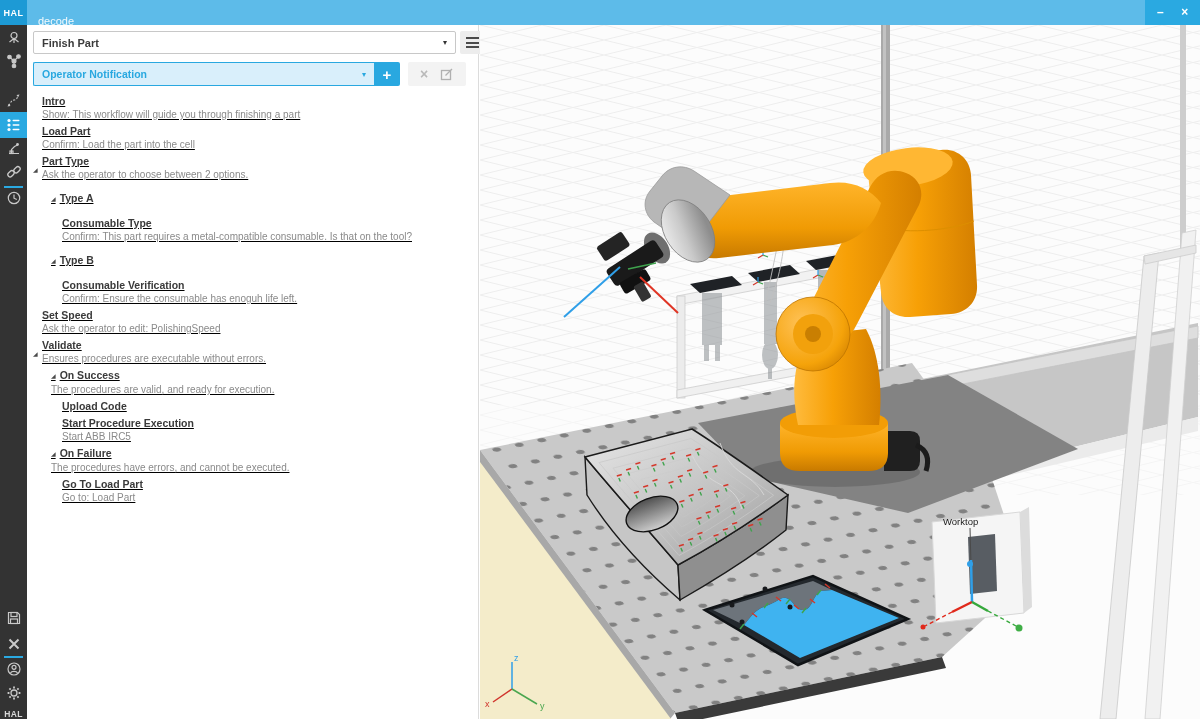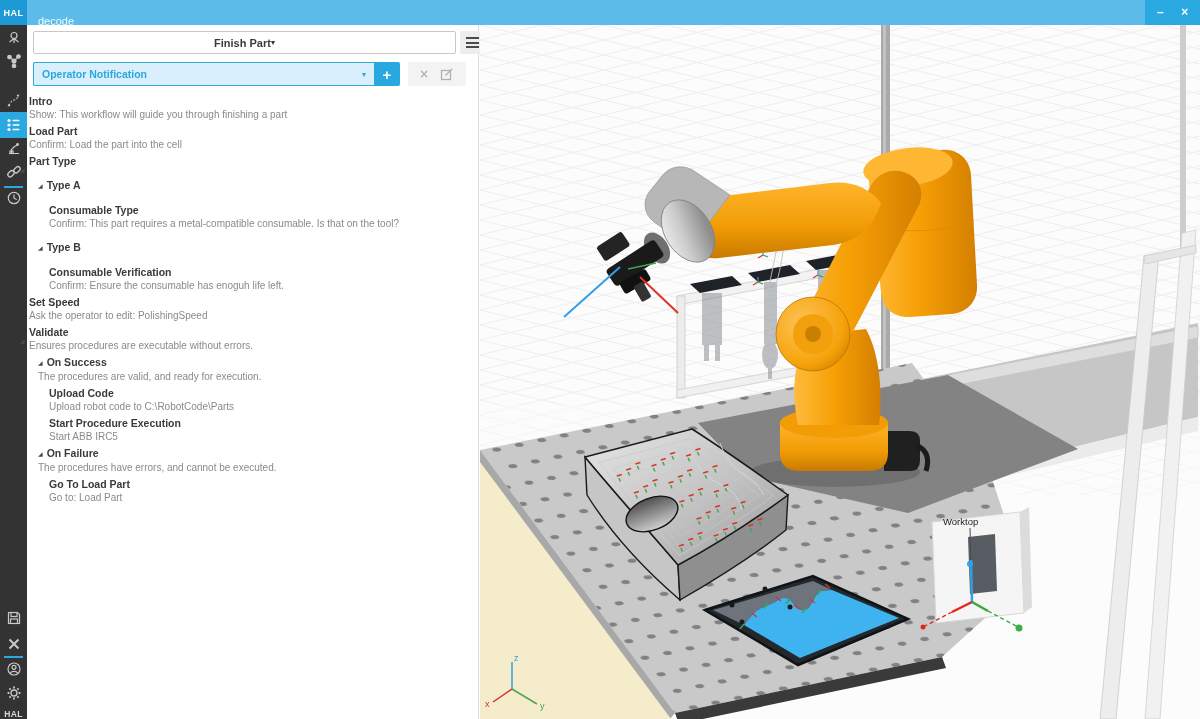--- a/index.html
+++ b/index.html
@@ -18,33 +18,33 @@
   .ric svg{display:block}
   .ric-sel{width:27px;height:26px;background:#2aa9e1;}
   .rdiv{width:19px;height:2px;background:#2aa9e1;flex:none;}
   .rbrand{color:#d8d8d8;font-size:8.5px;font-weight:bold;letter-spacing:.4px;flex:none;}
   .mt7{margin-top:7px}.mt23{margin-top:23px}.mt4{margin-top:4px}.mt2{margin-top:2px}.mt8{margin-top:8px}
   .mt6{margin-top:6px}.mt10{margin-top:10px}.mt3{margin-top:3px}.mtauto{margin-top:auto}
   
   .panel{position:absolute;left:27px;top:25px;width:452px;height:694px;background:#ffffff;border-right:1px solid #dcdcdc;box-sizing:border-box;}
   .row1{position:absolute;left:6px;top:6px;height:23px;display:flex;align-items:stretch;}
   .wf-select{width:405px;border:1px solid #c8c8c8;border-radius:2px;background:#fff;display:flex;align-items:center;
-             padding:0 8px;font-size:11px;font-weight:bold;color:#3b3b3b;justify-content:center;}
+             padding:0 8px;font-size:11px;font-weight:bold;color:#3b3b3b;justify-content:space-between;}
   .wf-caret{font-size:8px;color:#333;font-family:"DejaVu Sans",sans-serif;}
   .menu-strip{width:24px;margin-left:4px;background:#ededed;border-radius:2px;display:flex;flex-direction:column;justify-content:center;align-items:center;gap:2.5px;}
   .menu-strip i{display:block;width:13px;height:2px;background:#4a4a4a;}
   .row2{position:absolute;left:6px;top:37px;height:24px;display:flex;align-items:stretch;}
   .node-select{width:341px;background:#d9effb;border:1px solid #29a8e0;border-right:none;border-radius:2px 0 0 2px;
                display:flex;align-items:center;justify-content:space-between;padding:0 8px;font-size:10.5px;font-weight:bold;color:#29a8e0;box-sizing:border-box;}
   .node-caret{font-size:8px;color:#29a8e0;font-family:"DejaVu Sans",sans-serif;}
   .add-btn{width:26px;background:#29a8e0;border-radius:0 2px 2px 0;color:#fff;font-size:15px;display:flex;align-items:center;justify-content:center;font-weight:bold;}
   .row2-tools{margin-left:8px;width:58px;background:#f3f3f3;border-radius:2px;display:flex;align-items:center;justify-content:space-evenly;}
   .del-x{color:#b9b9b9;font-size:14px;font-weight:bold;line-height:1;}
   
-  .tree{position:absolute;left:0;top:66px;width:440px;padding-left:2px;box-sizing:border-box;}
+  .tree{position:absolute;left:0;top:66px;width:440px;padding-left:15px;box-sizing:border-box;text-decoration:underline;}
   .ti{position:relative;margin:3px 0;}
   .ti .tt{font-size:10.5px;font-weight:bold;color:#3a3a3a;line-height:14px;}
   .ti .td{font-size:10px;color:#8a8a8a;line-height:13px;}
   .lv1{margin-left:9px}.lv2{margin-left:20px}
   .gap{margin-top:10px}
   .ar{font-size:6px;color:#4a4a4a;margin-right:4px;vertical-align:1px;font-family:"DejaVu Sans",sans-serif;}
   .ar0{position:absolute;left:-9px;top:9px;margin:0;}
   
   .viewport{position:absolute;left:480px;top:25px;width:720px;height:694px;background:#d946ef;}
   .viewport svg{display:block}
@@ -202,20 +202,21 @@
         <div class="ti lv0">
           <div class="tt"><span>Intro</span></div>
           <div class="td">Show: This workflow will guide you through finishing a part</div>
         </div>
         <div class="ti lv0">
           <div class="tt"><span>Load Part</span></div>
           <div class="td">Confirm: Load the part into the cell</div>
         </div>
         <div class="ti lv0">
           <div class="tt"><span class="ar ar0">◢</span><span>Part Type</span></div>
+          <div class="td">Ask the operator to choose between 2 options.</div>
         </div>
         <div class="ti lv1 gap">
           <div class="tt"><span class="ar">◢</span><span>Type A</span></div>
         </div>
         <div class="ti lv2 gap">
           <div class="tt"><span>Consumable Type</span></div>
           <div class="td">Confirm: This part requires a metal-compatible consumable. Is that on the tool?</div>
         </div>
         <div class="ti lv1 gap">
           <div class="tt"><span class="ar">◢</span><span>Type B</span></div>
@@ -231,21 +232,20 @@
         <div class="ti lv0">
           <div class="tt"><span class="ar ar0">◢</span><span>Validate</span></div>
           <div class="td">Ensures procedures are executable without errors.</div>
         </div>
         <div class="ti lv1">
           <div class="tt"><span class="ar">◢</span><span>On Success</span></div>
           <div class="td">The procedures are valid, and ready for execution.</div>
         </div>
         <div class="ti lv2">
           <div class="tt"><span>Upload Code</span></div>
-          <div class="td">Upload robot code to C:\RobotCode\Parts</div>
         </div>
         <div class="ti lv2">
           <div class="tt"><span>Start Procedure Execution</span></div>
           <div class="td">Start ABB IRC5</div>
         </div>
         <div class="ti lv1">
           <div class="tt"><span class="ar">◢</span><span>On Failure</span></div>
           <div class="td">The procedures have errors, and cannot be executed.</div>
         </div>
         <div class="ti lv2">

